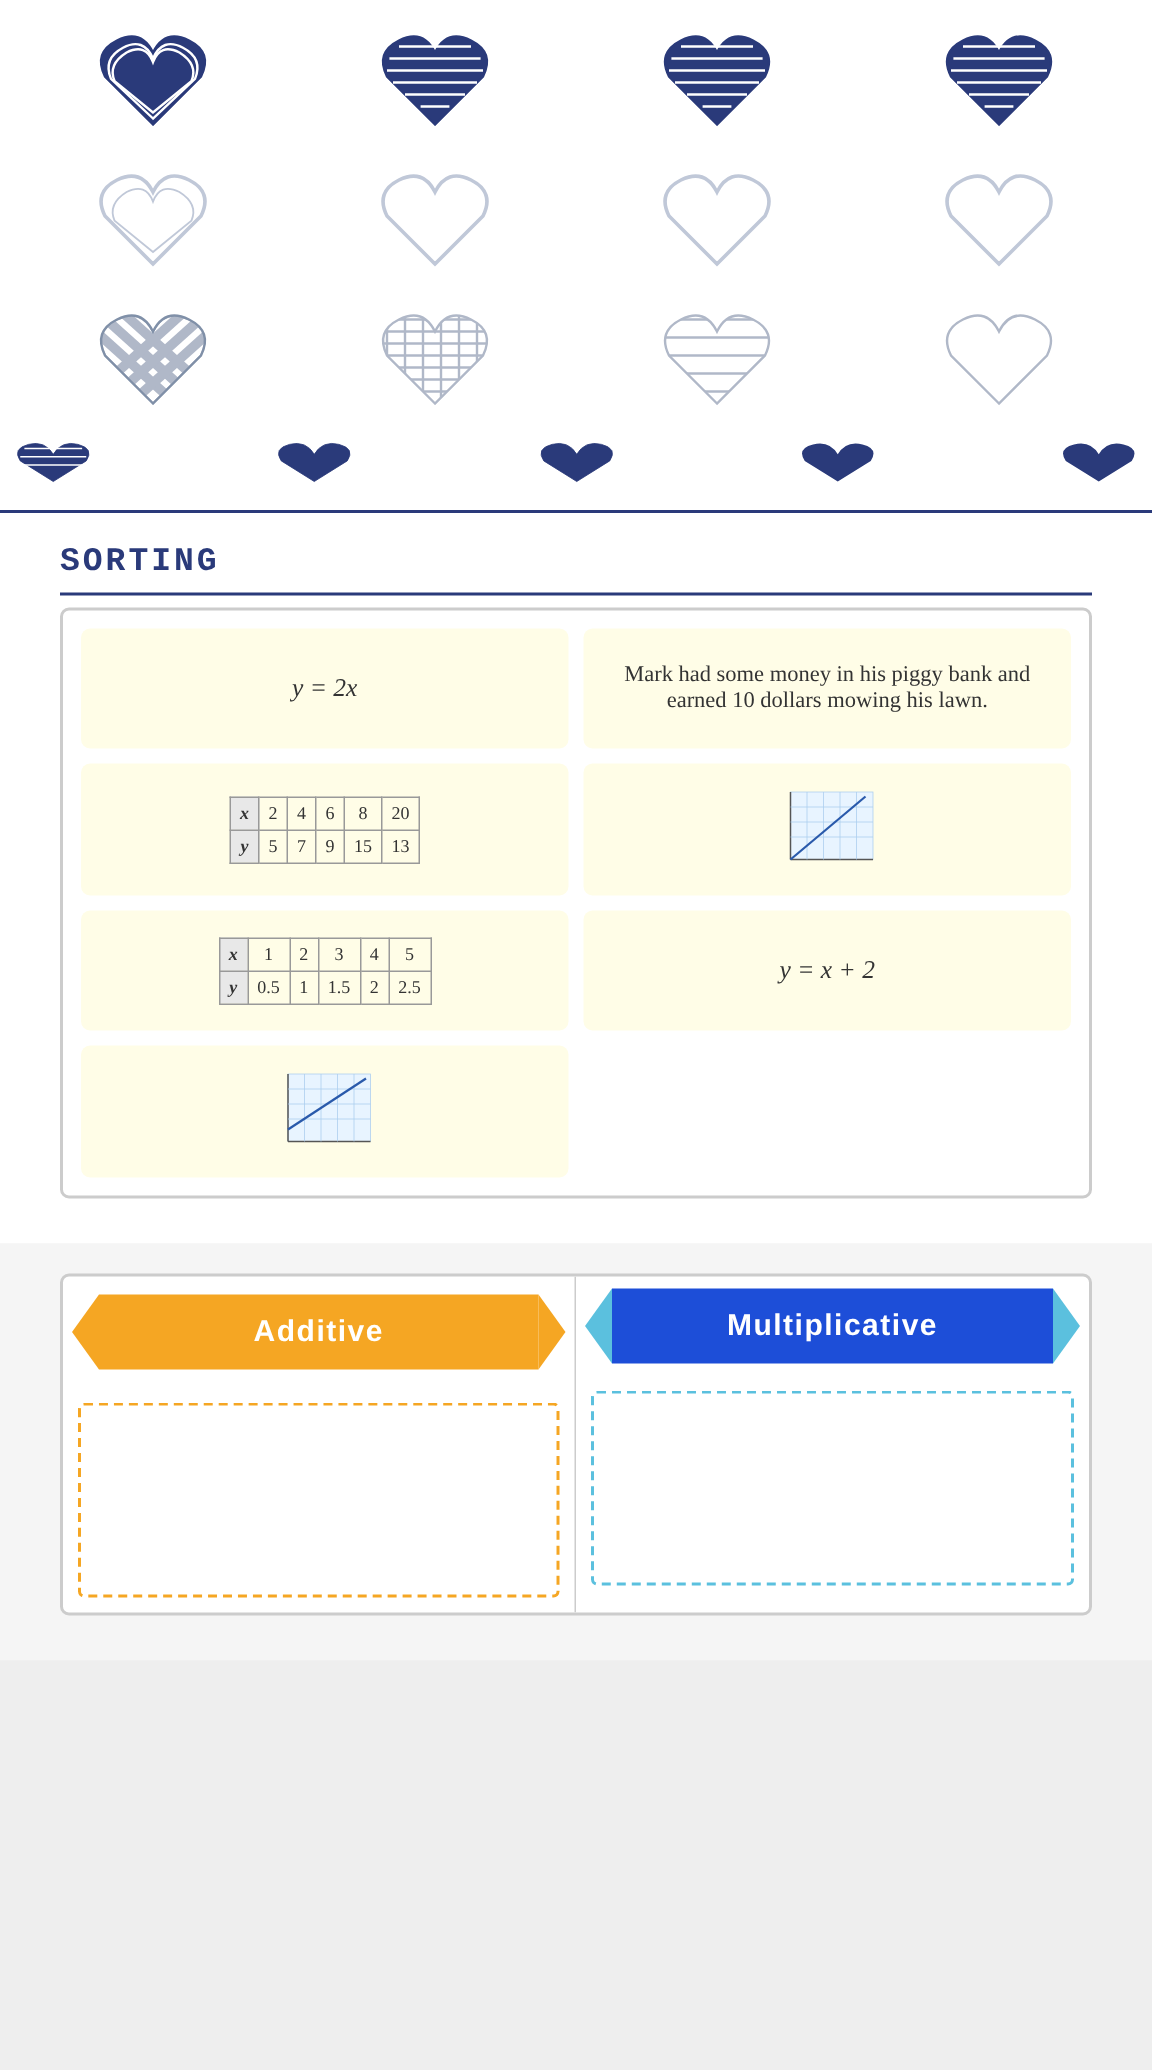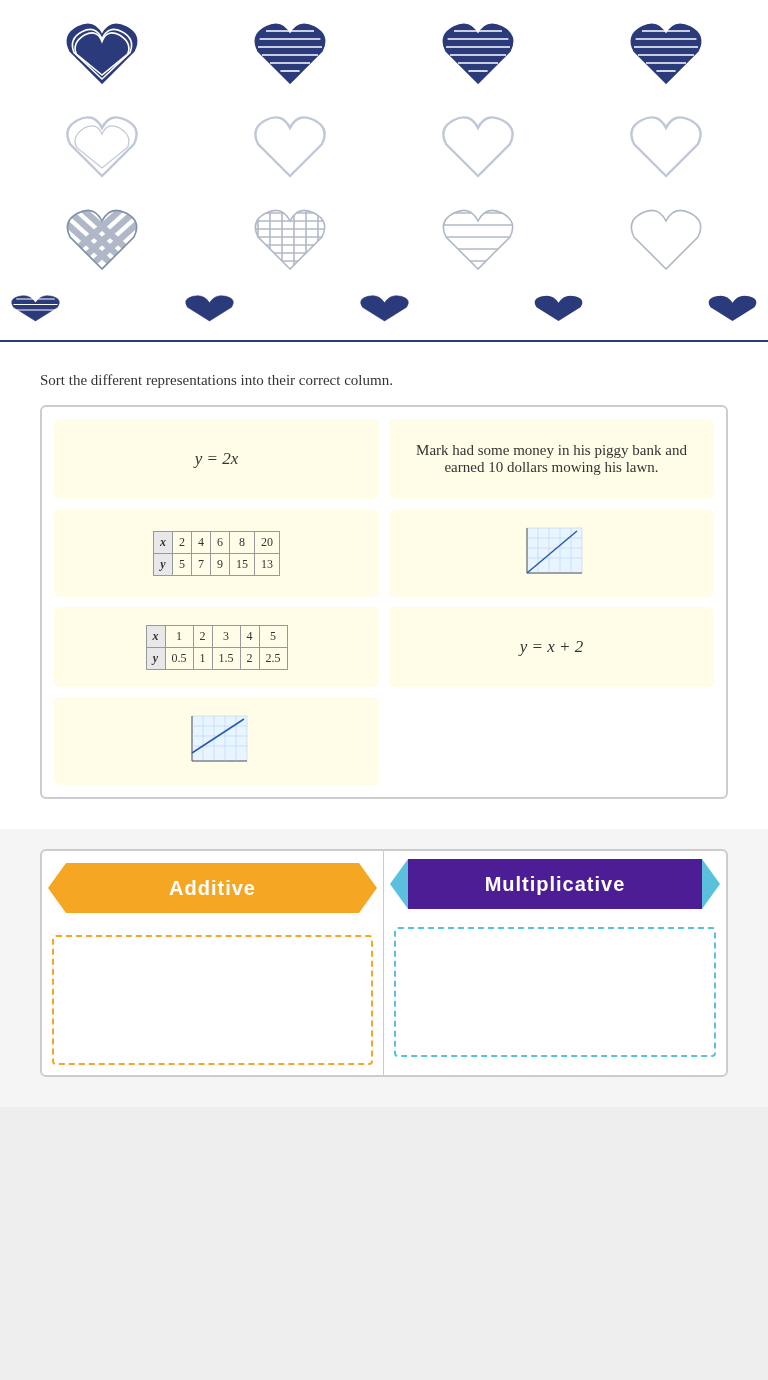--- a/index.html
+++ b/index.html
@@ -179,21 +179,21 @@
       content: '';
       position: absolute;
       right: -18px;
       top: 0;
       border-left: 18px solid #f5a623;
       border-top: 25px solid transparent;
       border-bottom: 25px solid transparent;
     }
 
     .ribbon-shape-blue {
-      background: #4c1d95;
+      background: #1d4ed8;
       height: 50px;
       position: relative;
       display: flex;
       align-items: center;
       justify-content: center;
     }
     .ribbon-shape-blue::before {
       content: '';
       position: absolute;
       left: -18px;
@@ -355,21 +355,21 @@
     <svg width="55" height="40" viewBox="0 0 100 50">
         <path d="M50 45 L10 20 Q0 5 20 0 Q40 -5 50 12 Q60 -5 80 0 Q100 5 90 20 Z" fill="#2a3a7a"></path>
       </svg>
     <svg width="55" height="40" viewBox="0 0 100 50">
         <path d="M50 45 L10 20 Q0 5 20 0 Q40 -5 50 12 Q60 -5 80 0 Q100 5 90 20 Z" fill="#2a3a7a"></path>
       </svg>
   </div>
 </div>
 
 <div class="sorting-section">
-  <p class="sorting-instruction">Sort the different representations into their correct column.</p>
+  <div class="sorting-title">SORTING</div>
 
   <div class="drag-area">
     <div class="drag-grid">
 
       <div class="drag-card formula">
         <span>y = 2x</span>
       </div>
 
       <div class="drag-card">
         <span>Mark had some money in his piggy bank and earned 10 dollars mowing his lawn.</span>

